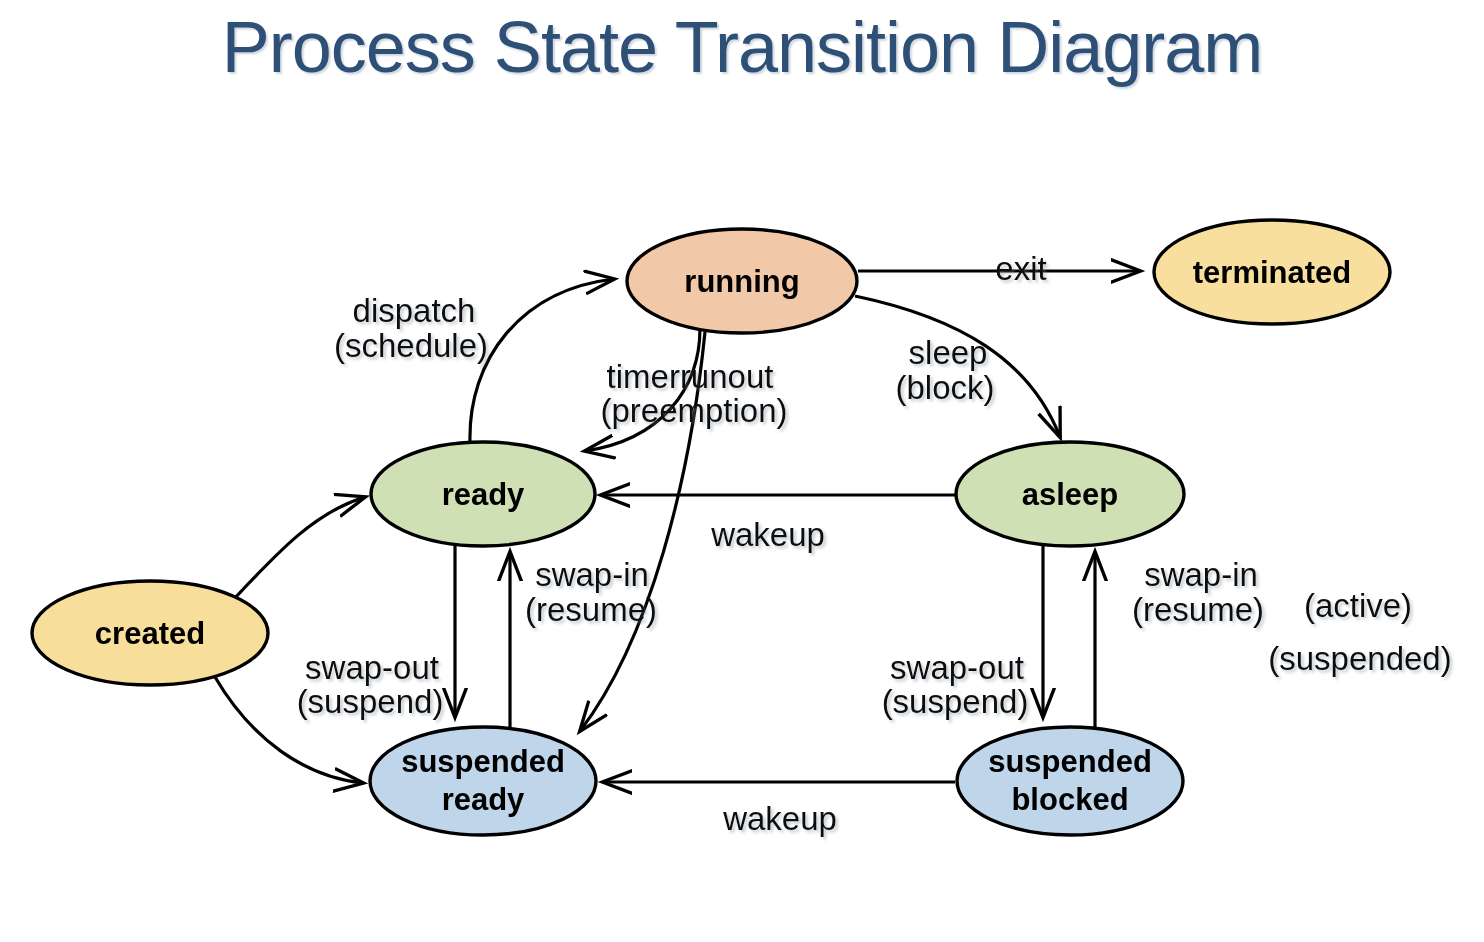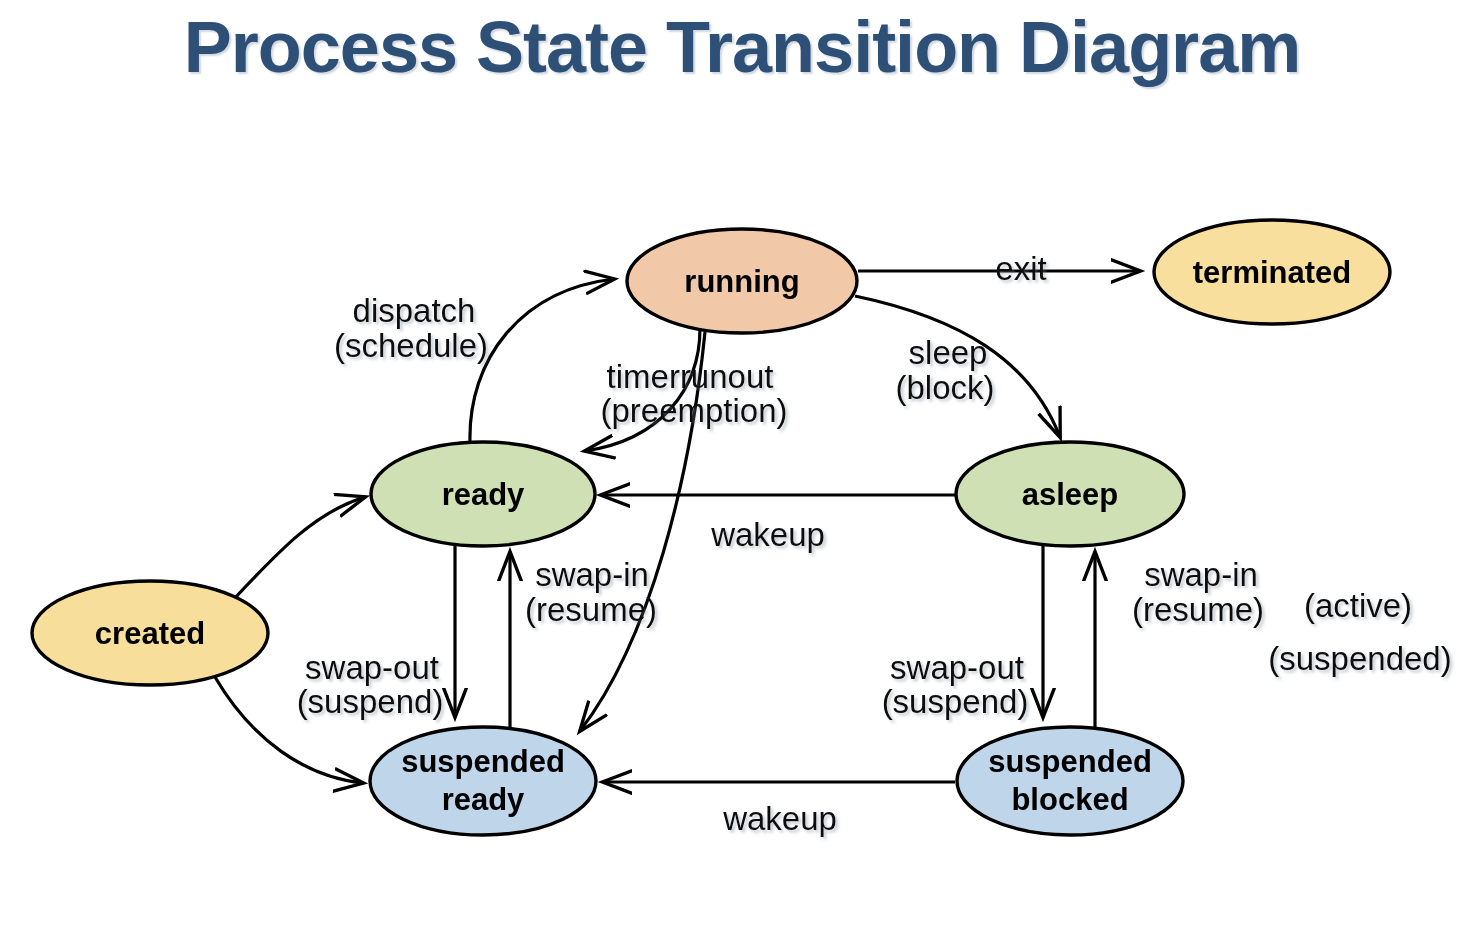--- a/index.html
+++ b/index.html
@@ -14,21 +14,21 @@
     overflow: hidden;
     position: relative;
   }
   #page-title {
     position: absolute;
     left: 0;
     top: 6px;
     width: 1484px;
     text-align: center;
     font-family: "Liberation Sans", sans-serif;
-    font-weight: bold;
+    font-weight: normal;
     font-size: 72px;
     letter-spacing: -1px;
     color: #2E5077;
     text-shadow: 2px 2px 2px rgba(120,140,160,0.35);
     white-space: nowrap;
   }
   #diagram-canvas {
     position: absolute;
     left: 0;
     top: 0;

